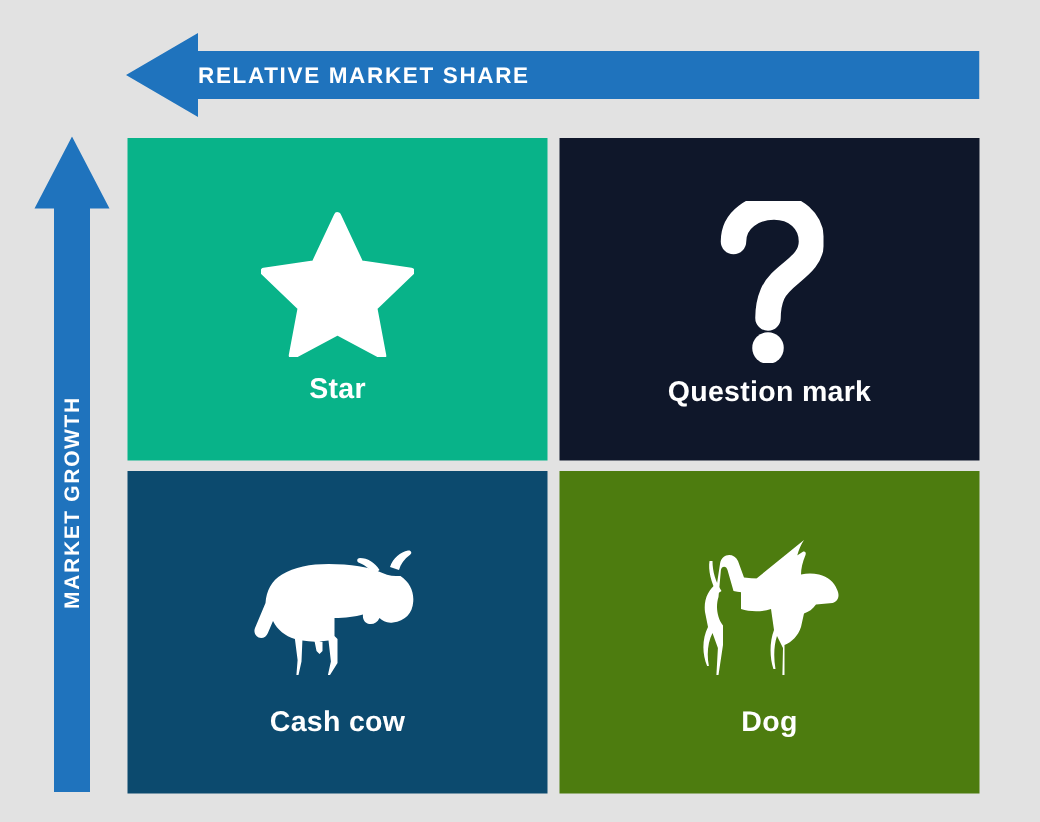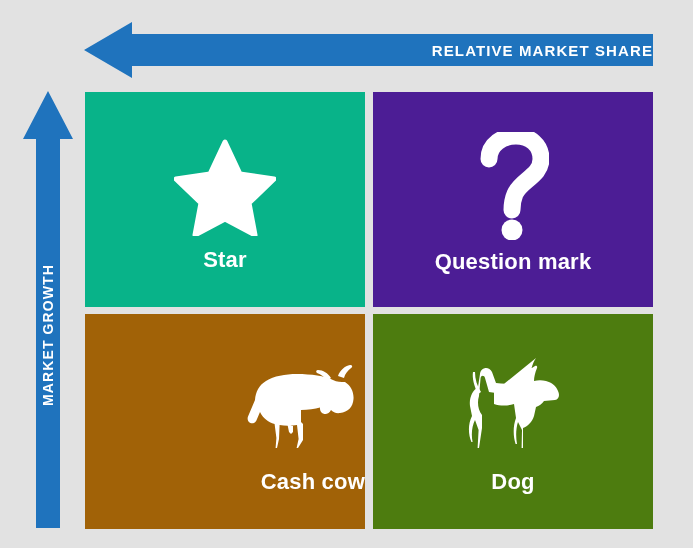--- a/index.html
+++ b/index.html
@@ -31,21 +31,21 @@
   }
   .h-arrow svg { display: block; width: 100%; height: 100%; }
   .h-arrow-label {
     position: absolute;
     left: 132px;
     top: 22px;
     width: 521px;
     height: 56px;
     display: flex;
     align-items: center;
-    justify-content: flex-end;
+    justify-content: flex-start;
     color: #ffffff;
     font-size: 15px;
     font-weight: bold;
     letter-spacing: 1.1px;
     white-space: nowrap;
     pointer-events: none;
   }
 
   
   .v-arrow {
@@ -100,21 +100,21 @@
   .cell .glyph {
     display: flex;
     align-items: center;
     justify-content: center;
     height: 118px;
     margin-bottom: 2px;
   }
   .cell .glyph svg { display: block; }
   .cell .cell-label {
     color: #ffffff;
-    font-size: 22px;
+    font-size: 19px;
     font-weight: bold;
     letter-spacing: 0.2px;
     white-space: nowrap;
   }
   
   .cell-qmark .glyph { height: 122px; }
 </style>
 </head>
 <body>
 
@@ -142,31 +142,31 @@
 
     <div class="cell cell-star" style="background:#08b389;">
       <div class="glyph">
         <svg width="102" height="100" viewBox="0 0 102 100">
           <path fill="#ffffff" stroke="#ffffff" stroke-width="5" stroke-linejoin="round" d="M51 6 L66 38 L100 43 L75 67 L81 99 L51 83 L21 99 L27 67 L2 43 L36 38 Z"></path>
         </svg>
       </div>
       <div class="cell-label">Star</div>
     </div>
 
-    <div class="cell cell-qmark" style="background:#4c1d95;">
+    <div class="cell cell-qmark" style="background:#0f172a;">
       <div class="glyph">
         <svg width="72" height="108" viewBox="0 0 72 108">
           <path fill="none" stroke="#ffffff" stroke-width="17" stroke-linecap="round" stroke-linejoin="round" d="M12 27 C12 12 26 4 39 4 C53 4 64 13 64 27 C64 44 44 48 38 62 C35 69 35 74 35 78"></path>
           <circle cx="35" cy="98" r="10.5" fill="#ffffff"></circle>
         </svg>
       </div>
       <div class="cell-label">Question mark</div>
     </div>
 
-    <div class="cell cell-cow" style="background:#a16207;align-items:flex-end;">
+    <div class="cell cell-cow" style="background:#0c4a6e;">
       <div class="glyph">
         <svg width="124" height="92" viewBox="0 0 124 92">
           <g fill="#ffffff">
 
             <path d="M97 14 C99 8 104 4 109 3 C111 2.6 112 4.6 110.4 5.8 C106.6 8.6 104 12 103 16 Z"></path>
             <path d="M90 16 C87 11 82 8 77 8 C75 8 74.6 10 76 11 C80 12.6 83.6 15 86 19 Z"></path>
 
             <path d="M104 20
                      C110 24 113 30 112.5 37
                      C112 45 107 50 99 51

